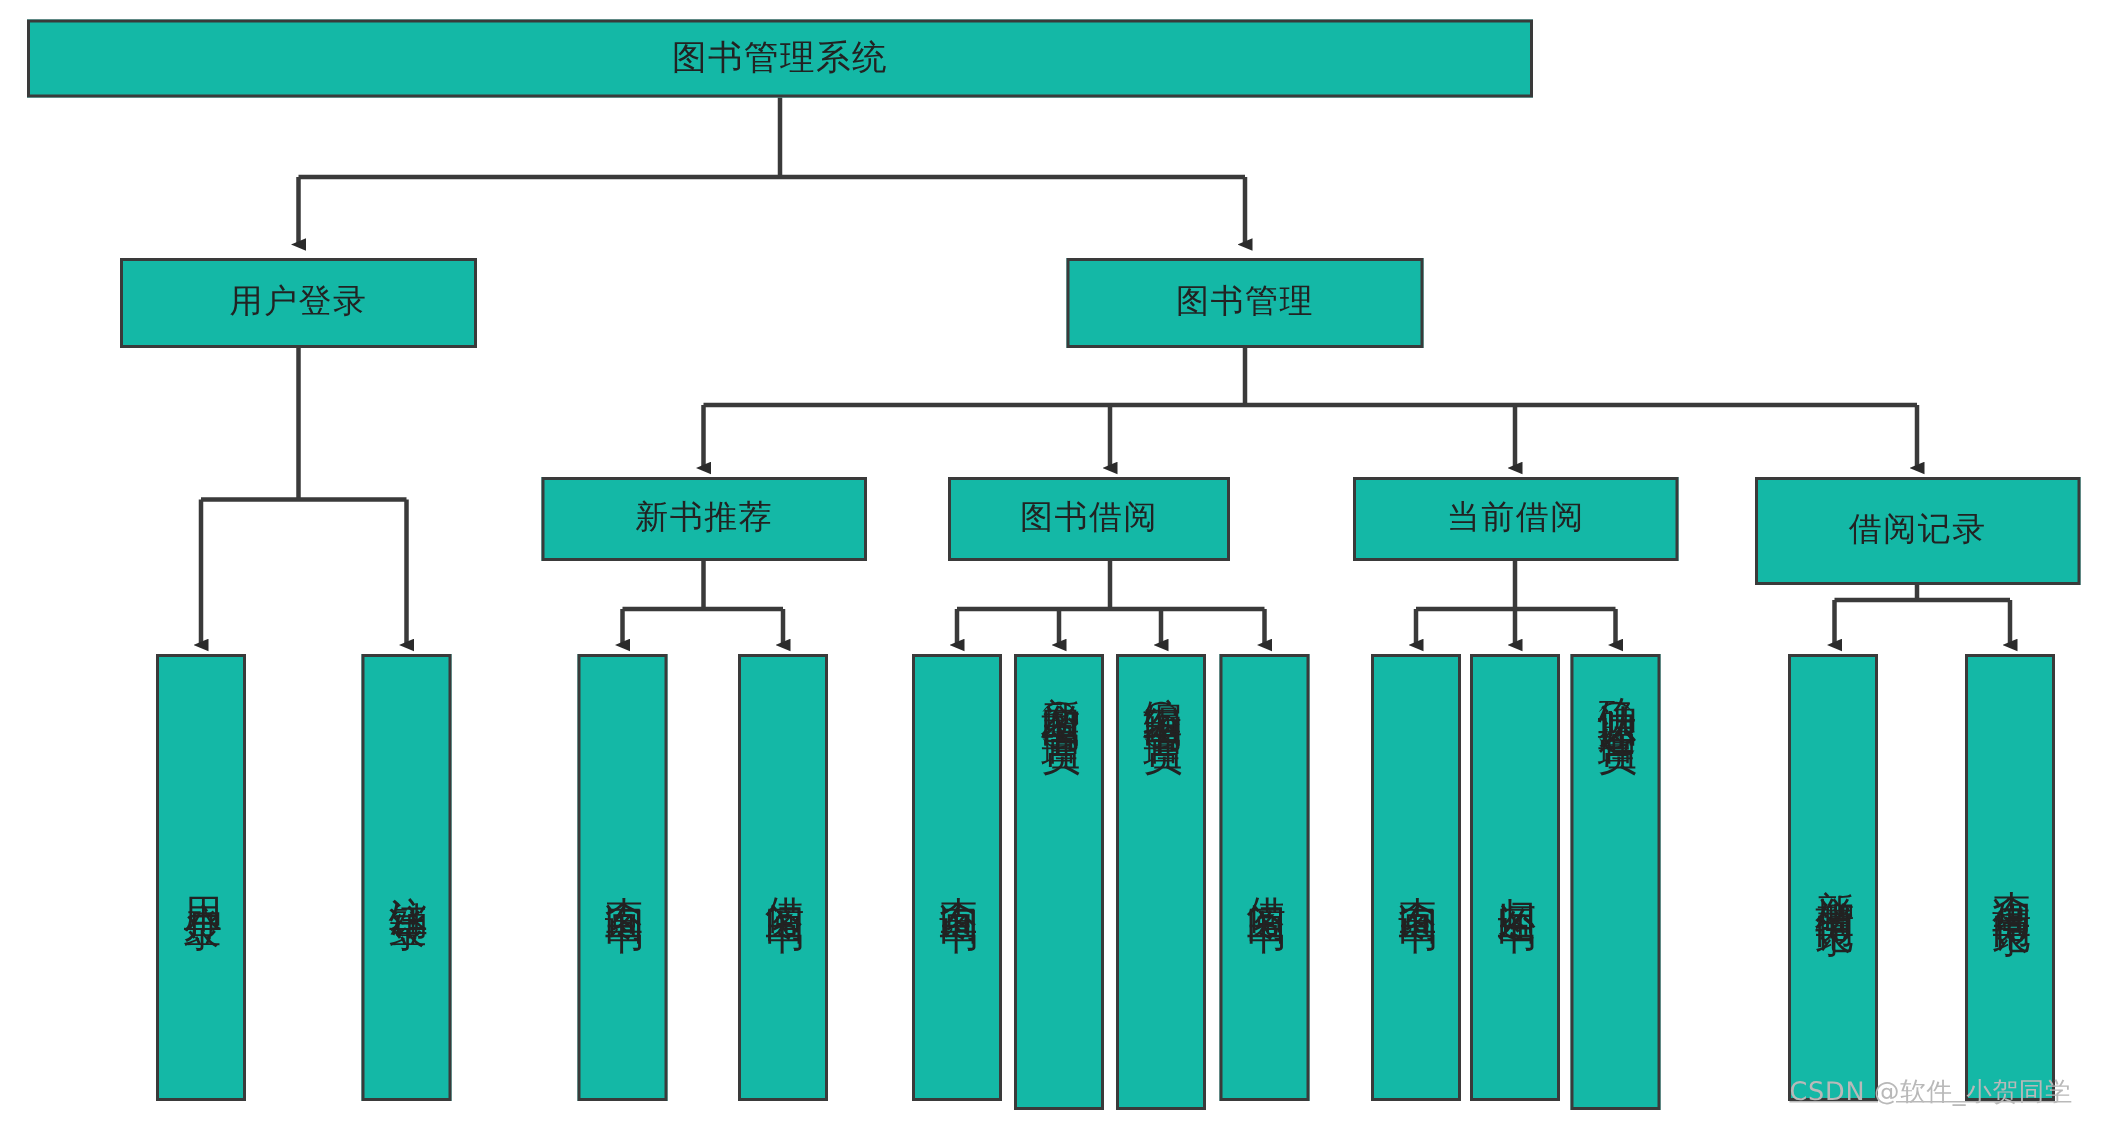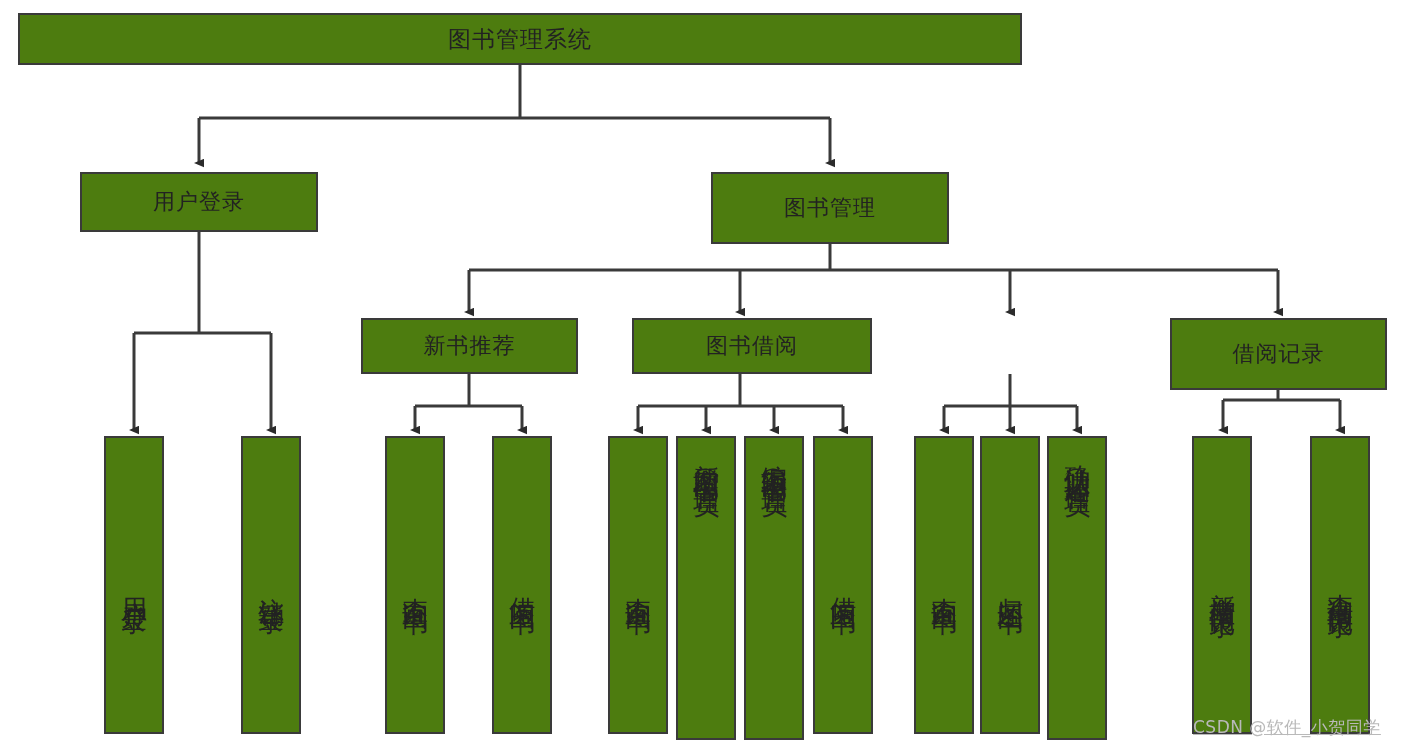--- a/index.html
+++ b/index.html
@@ -21,21 +21,21 @@
     position: absolute;
     left: 0;
     top: 0;
     width: 1405px;
     height: 747px;
   }
   .node {
     position: absolute;
     box-sizing: border-box;
     border: 2px solid #3a3a3a;
-    background: #4d7c0f;
+    background: #14b8a6;
     display: flex;
     align-items: center;
     justify-content: center;
     z-index: 2;
   }
   .node .label {
     color: #222222;
     line-height: 1.05;
     white-space: nowrap;
   }
@@ -131,32 +131,35 @@
   </svg>
 
   <div class="node title" style="left:18px; top:13px; width:1004px; height:52px;">
     <span class="label">图书管理系统</span>
   </div>
 
   <div class="node horiz" style="left:80px; top:172px; width:238px; height:60px;">
     <span class="label">用户登录</span>
   </div>
 
-  <div class="node horiz" style="left:711px; top:172px; width:238px; height:72px;">
+  <div class="node horiz" style="left:711px; top:172px; width:238px; height:60px;">
     <span class="label">图书管理</span>
   </div>
 
   <div class="node horiz" style="left:361px; top:318px; width:217px; height:56px;text-align:center;">
     <span class="label">新书推荐</span>
   </div>
 
-  <div class="node horiz" style="left:632px; top:318px; width:240px; height:56px;text-align:center;">
+  <div class="node horiz" style="left:632px; top:318px; width:188px; height:56px;text-align:center;">
     <span class="label">图书借阅</span>
   </div>
 
+  <div class="node horiz" style="left:902px; top:318px; width:217px; height:56px;">
+    <span class="label">当前借阅</span>
+  </div>
 
   <div class="node horiz" style="left:1170px; top:318px; width:217px; height:72px;">
     <span class="label">借阅记录</span>
   </div>
 
   <div class="node vert centered" style="left:104px; top:436px; width:60px; height:298px;">
     <span class="label">用户登录</span>
   </div>
 
   <div class="node vert centered" style="left:241px; top:436px; width:60px; height:298px;">

